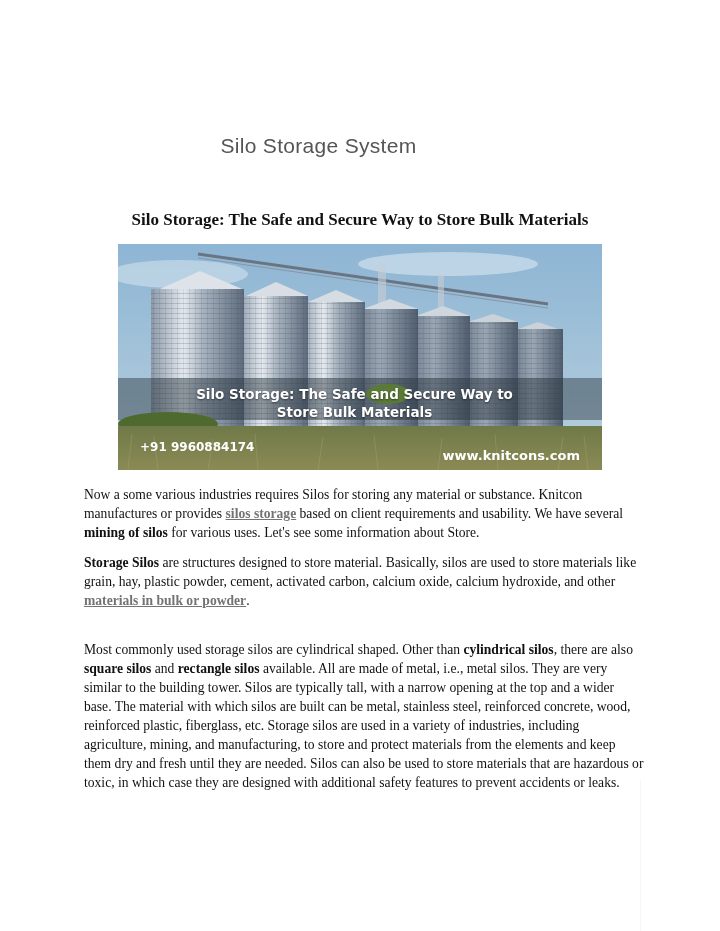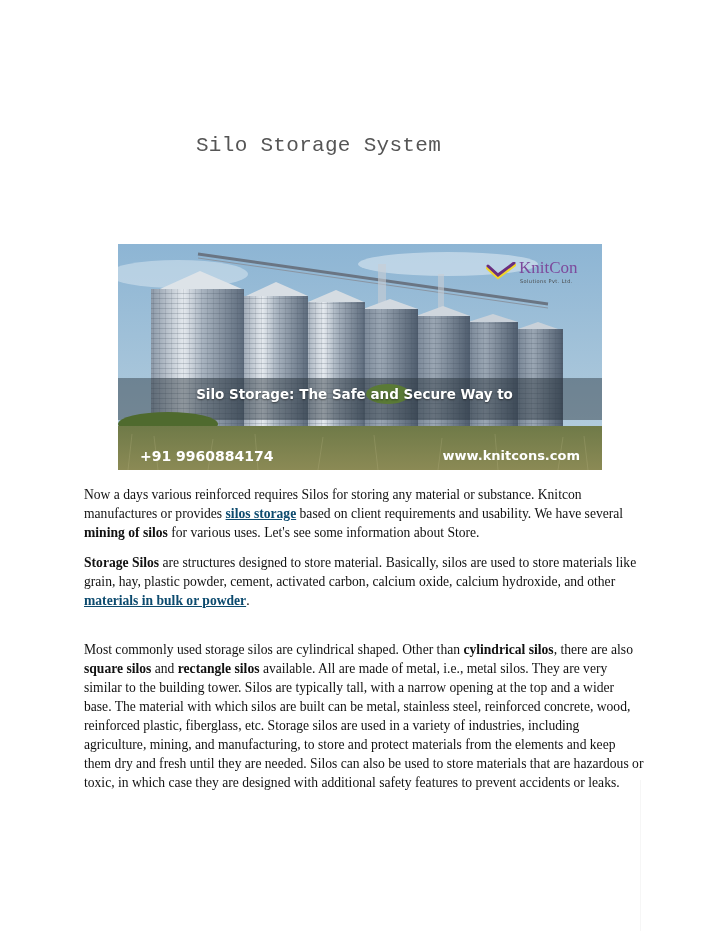--- a/index.html
+++ b/index.html
@@ -1,72 +1,73 @@
 <!DOCTYPE html>
 <html><head>
   <meta charset="utf-8">
   <style>
     html, body { margin: 0; padding: 0; background: #ffffff; }
     body { width: 720px; height: 931px; position: relative; overflow: hidden; }
     .page { position: absolute; left: 0; top: 0; width: 720px; height: 931px; background: #fff; }
     .doc-title {
       position: absolute; left: 0; top: 134px; width: 637px; text-align: center;
-      font-family: Liberation Mono, monospace; font-size: 21px; color: #555555;
+      font-family: Liberation Sans, sans-serif; font-size: 21px; color: #555555;
       letter-spacing: 0.3px;
     }
     .heading {
       position: absolute; left: 0; top: 210px; width: 720px; text-align: center;
       font-family: "Liberation Serif", serif; font-weight: bold; font-size: 17px; color: #111;
     }
     .banner {
       position: absolute; left: 118px; top: 244px; width: 484px; height: 226px;
       overflow: hidden; background: #8fb8d6;
     }
     .banner svg { position: absolute; left: 0; top: 0; }
     .banner-text {
       position: absolute; left: 0; top: 141px; width: 473px; text-align: center;
       font-family: "DejaVu Sans", sans-serif; font-weight: bold; font-size: 13.5px; color: #fff;
       line-height: 18px; text-shadow: 0 1px 2px rgba(0,0,0,0.5);
     }
     .banner-phone {
-      position: absolute; left: 22px; top: 204px;
-      font-family: "DejaVu Sans", sans-serif; font-weight: bold; font-size: 14px; color: #fff;
+      position: absolute; left: 22px; top: 196px;
+      font-family: "DejaVu Sans", sans-serif; font-weight: bold; font-size: 12px; color: #fff;
     }
     .banner-url {
       position: absolute; right: 22px; top: 204px;
       font-family: "DejaVu Sans", sans-serif; font-weight: bold; font-size: 13px; color: #fff;
     }
     .logo { position: absolute; left: 368px; top: 14px; width: 110px; height: 30px; }
     .logo-name {
       position: absolute; left: 33px; top: 0px;
       font-family: "Liberation Serif", serif; font-size: 17px; color: #7d4a9c;
     }
     .logo-sub {
       position: absolute; left: 34px; top: 20px;
       font-family: "DejaVu Sans", sans-serif; font-size: 5px; color: #444; letter-spacing: 0.4px;
     }
     .body-text {
       position: absolute; left: 84px; width: 560px;
       font-family: "Liberation Serif", serif; font-size: 13.6px; color: #111;
       line-height: 19px; margin: 0;
     }
     .body-text b { font-weight: bold; }
-    .body-text a { color: #0c4a6e; font-weight: bold; text-decoration: underline; }
+    .body-text a { color: #737373; font-weight: bold; text-decoration: underline; }
     .p1 { top: 485px; }
     .p2 { top: 553px; }
     .p3 { top: 640px; }
     .right-shade { position: absolute; left: 640px; top: 780px; width: 1px; height: 151px; background: #f6f6f6; }
   </style>
 </head>
 <body>
 
 <div class="page">
 
   <div class="doc-title">Silo Storage System</div>
 
+  <div class="heading">Silo Storage: The Safe and Secure Way to Store Bulk Materials</div>
 
   <div class="banner">
     <svg width="484" height="226" viewBox="0 0 484 226">
       <defs>
         <linearGradient id="sky" x1="0" y1="0" x2="0" y2="1">
           <stop offset="0" stop-color="#8db5d4"></stop>
           <stop offset="1" stop-color="#b9d0de"></stop>
         </linearGradient>
         <linearGradient id="siloMetal" x1="0" y1="0" x2="1" y2="0">
           <stop offset="0" stop-color="#8c99a8"></stop>
@@ -134,36 +135,29 @@
           <line x1="140" y1="226" x2="137" y2="190"></line>
         <line x1="200" y1="226" x2="205" y2="193"></line>
           <line x1="260" y1="226" x2="256" y2="191"></line>
         <line x1="320" y1="226" x2="324" y2="194"></line>
           <line x1="380" y1="226" x2="377" y2="190"></line>
         <line x1="440" y1="226" x2="445" y2="193"></line>
           <line x1="470" y1="226" x2="466" y2="192"></line>
       </g>
     </svg>
 
-    <div class="logo">
-      <svg width="30" height="20" viewBox="0 0 30 20" style="position:absolute;left:0;top:4px">
-        <path d="M2 6 L12 15 L28 3" fill="none" stroke="#f2d52a" stroke-width="4" stroke-linecap="round"></path>
-        <path d="M2 4 L12 13 L28 1" fill="none" stroke="#6a2f7f" stroke-width="3" stroke-linecap="round"></path>
-      </svg>
-      <div class="logo-name">KnitCon</div>
-      <div class="logo-sub">Solutions Pvt. Ltd.</div>
-    </div>
 
     <div class="banner-text">
       <div>Silo Storage: The Safe and Secure Way to</div>
+      <div>Store Bulk Materials</div>
     </div>
     <div class="banner-phone">+91 9960884174</div>
     <div class="banner-url">www.knitcons.com</div>
   </div>
 
-  <p class="body-text p1"><span>Now a days various reinforced requires Silos for storing any material or substance. Knitcon manufactures or provides </span><a href="#">silos storage</a><span> based on client requirements and usability. We have several </span><b>mining of silos</b><span> for various uses. Let's see some information about Store.</span></p>
+  <p class="body-text p1"><span>Now a some various industries requires Silos for storing any material or substance. Knitcon manufactures or provides </span><a href="#">silos storage</a><span> based on client requirements and usability. We have several </span><b>mining of silos</b><span> for various uses. Let's see some information about Store.</span></p>
 
   <p class="body-text p2"><b>Storage Silos</b><span> are structures designed to store material. Basically, silos are used to store materials like grain, hay, plastic powder, cement, activated carbon, calcium oxide, calcium hydroxide, and other </span><a href="#">materials in bulk or powder</a><span>.</span></p>
 
   <p class="body-text p3"><span>Most commonly used storage silos are cylindrical shaped. Other than </span><b>cylindrical silos</b><span>, there are also </span><b>square silos</b><span> and </span><b>rectangle silos</b><span> available. All are made of metal, i.e., metal silos. They are very similar to the building tower. Silos are typically tall, with a narrow opening at the top and a wider base. The material with which silos are built can be metal, stainless steel, reinforced concrete, wood, reinforced plastic, fiberglass, etc. Storage silos are used in a variety of industries, including agriculture, mining, and manufacturing, to store and protect materials from the elements and keep them dry and fresh until they are needed. Silos can also be used to store materials that are hazardous or toxic, in which case they are designed with additional safety features to prevent accidents or leaks.</span></p>
 
   <div class="right-shade"></div>
 </div>
 
 </body></html>

